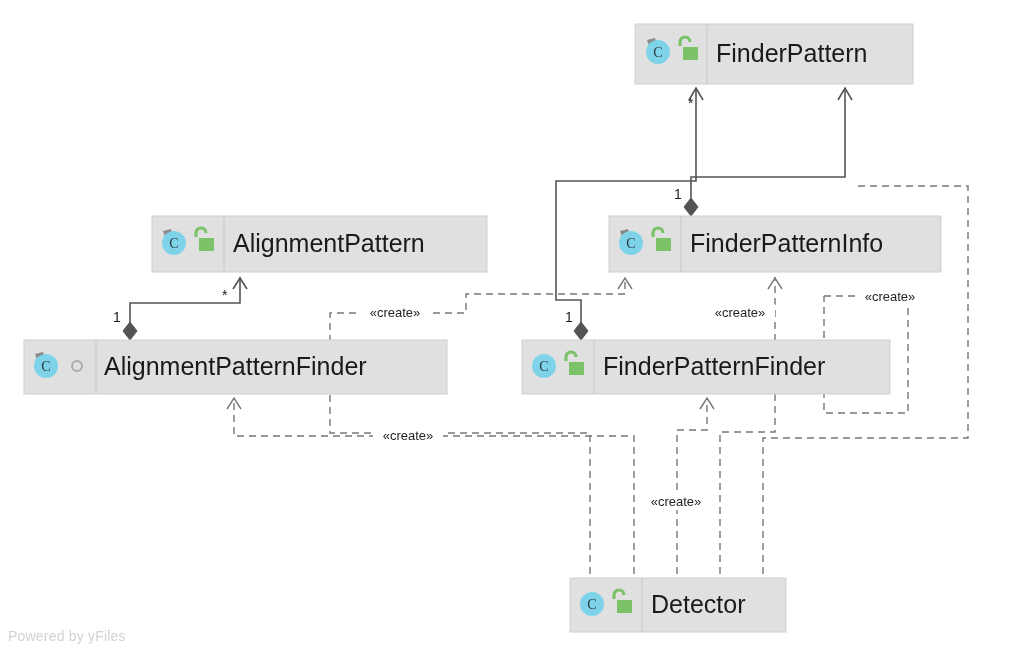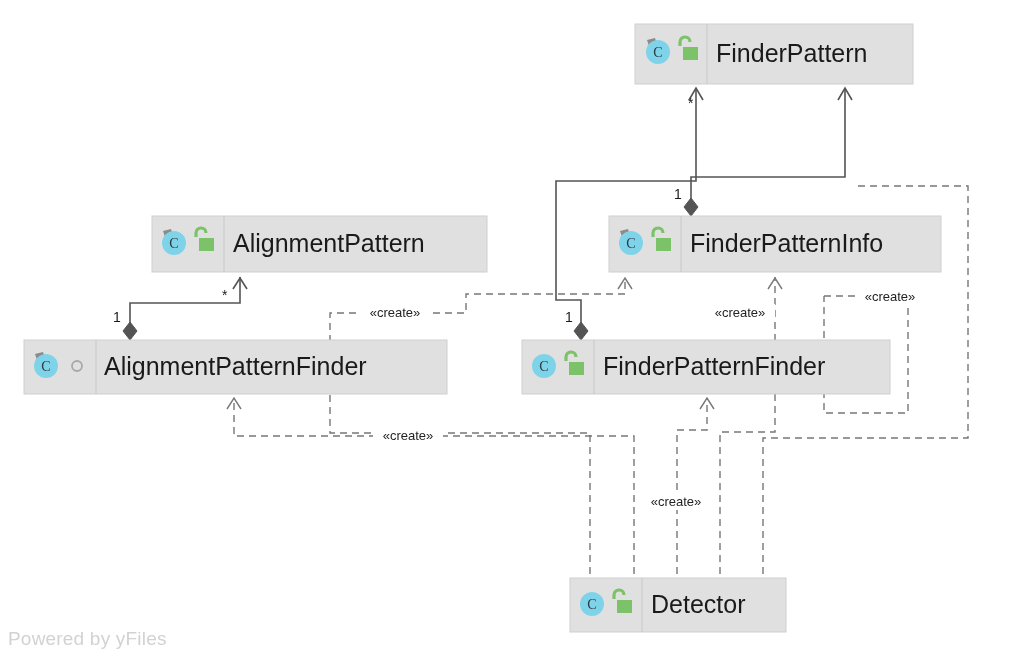--- a/index.html
+++ b/index.html
@@ -79,21 +79,21 @@
     text-anchor: middle;
   }
   .stereotype-bg {
     fill: #ffffff;
   }
   .watermark {
     position: absolute;
     left: 8px;
     top: 628px;
     font-family: "Liberation Sans", sans-serif;
-    font-size: 19px;
+    font-size: 14px;
     color: #d2d2d2;
     letter-spacing: 0.2px;
     user-select: none;
   }
 </style>
 </head>
 <body>
 
 <div id="diagram-root">
 

